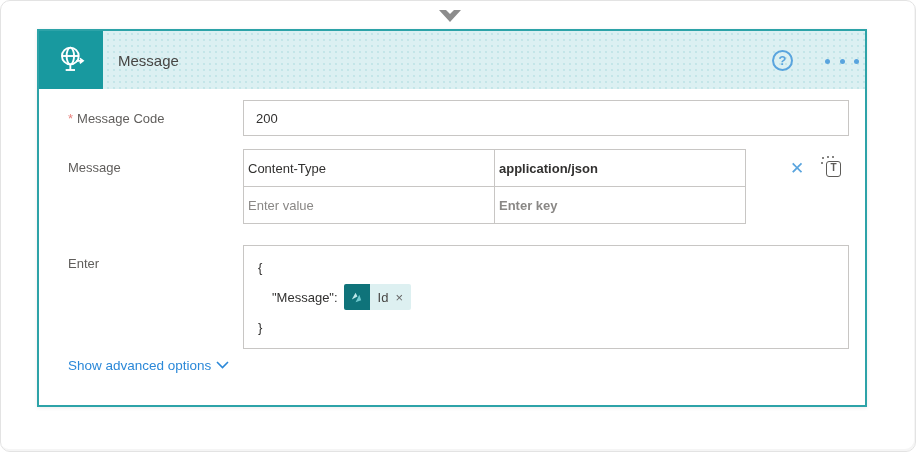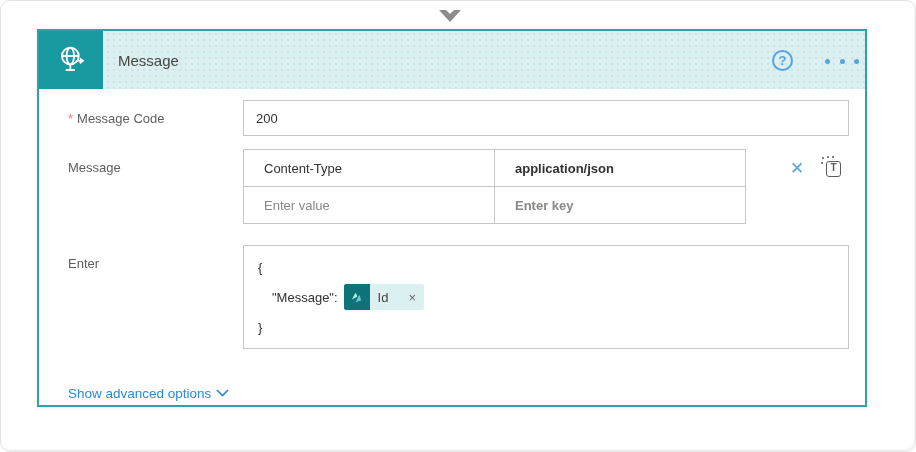--- a/index.html
+++ b/index.html
@@ -79,21 +79,21 @@
 
   
   .headers-table {
     position: absolute; left: 204px; top: 118px; width: 536px;
     border-collapse: collapse;
   }
   .headers-table input {
     width: 252px; height: 38px;
     border: 1px solid #c8c6c4; background: #fff;
     font-family: inherit; font-size: 13px; color: #323130;
-    padding: 0 20px; outline: none; display: block;
+    padding: 0 4px; outline: none; display: block;
   }
   .headers-table .row { display: flex; margin-top: -1px; }
   .headers-table .row:first-child { margin-top: 0; }
   .headers-table .row input + input { margin-left: -1px; font-weight: bold; }
   .headers-table input::placeholder { color: #8a8886; opacity: 1; }
 
   .delete-header {
     position: absolute; left: 748px; top: 128px; width: 20px; height: 20px;
     border: none; background: transparent; color: #59a4de;
     font-size: 17px; line-height: 20px; cursor: pointer; padding: 0;
@@ -128,30 +128,30 @@
   .token-chip {
     display: inline-flex; align-items: stretch; height: 26px;
     margin-left: 6px; border-radius: 2px; overflow: hidden; cursor: pointer;
   }
   .token-chip .chip-icon {
     width: 26px; background: #0f737a;
     display: flex; align-items: center; justify-content: center;
   }
   .token-chip .chip-body {
     background: #ddf0f1; display: flex; align-items: center;
-    padding: 0 8px; gap: 20px;
+    padding: 0 8px; gap: 7px;
   }
   .token-chip .chip-label { font-size: 13px; color: #484644; }
   .token-chip .chip-remove {
     font-size: 13px; color: #666; cursor: pointer; line-height: 1;
   }
 
   
   .advanced-link {
-    position: absolute; left: 29px; top: 352px; height: 20px;
+    position: absolute; left: 29px; top: 324px; height: 20px;
     display: flex; align-items: center; gap: 5px;
     background: none; border: none; padding: 0; cursor: pointer;
     font-family: inherit; font-size: 13.5px; color: #2b88d8;
   }
 </style>
 </head>
 <body>
 
 <div class="frame">
 

